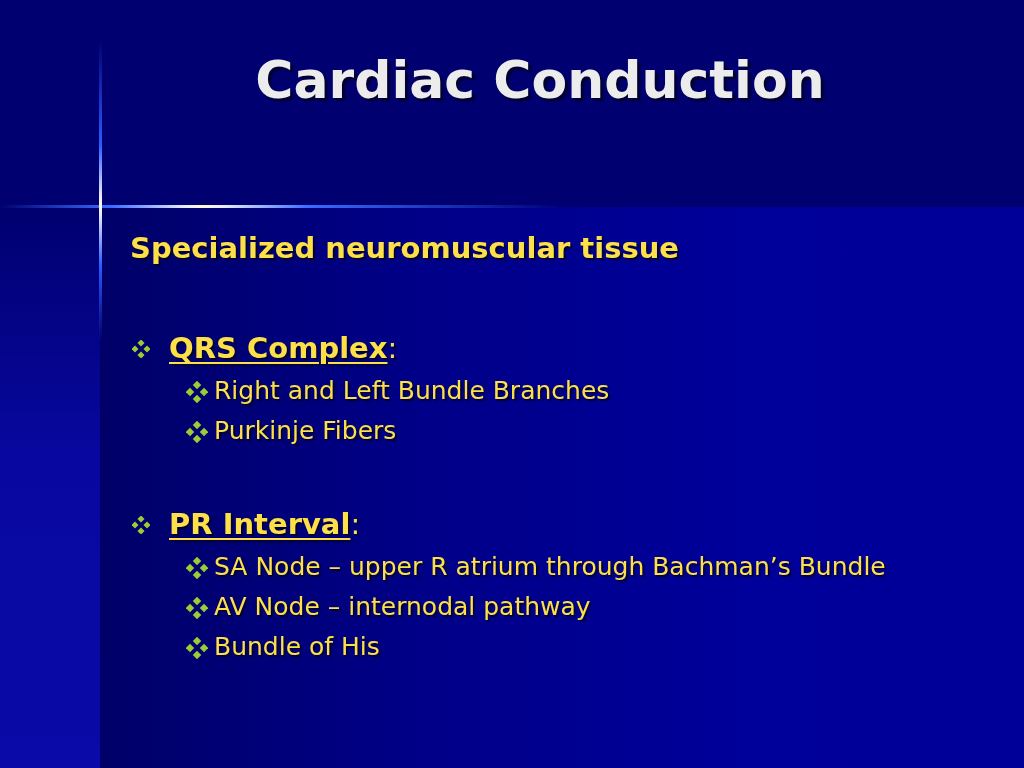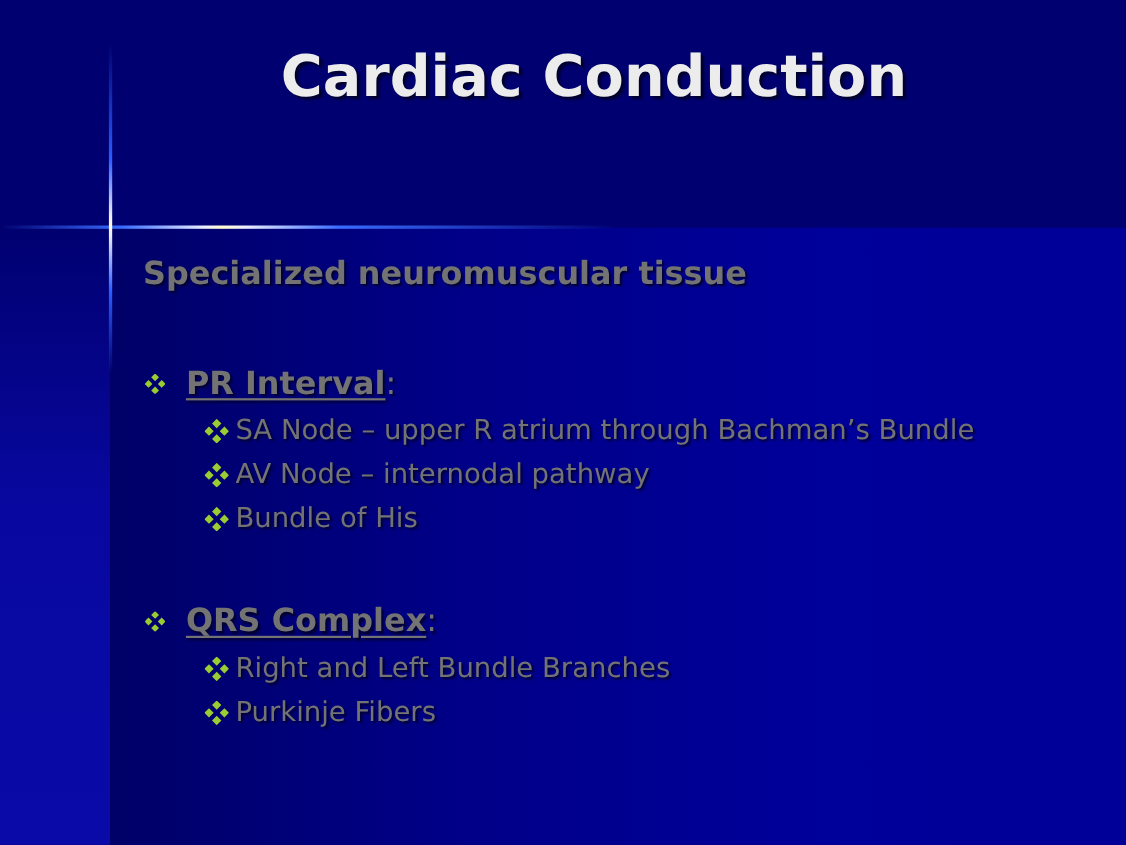--- a/index.html
+++ b/index.html
@@ -22,27 +22,27 @@
   }
   .hline {
     position: absolute; left: 0; top: 205px; width: 560px; height: 3px;
     background: linear-gradient(to right, rgba(40,90,255,0) 0%, #3a6cff 20%, #e8ecff 33%, #fffbd0 36%, #e8ecff 40%, #3a6cff 55%, rgba(40,90,255,0) 100%);
   }
   .vline {
     position: absolute; left: 99px; top: 40px; width: 3px; height: 300px;
     background: linear-gradient(to bottom, rgba(40,90,255,0) 0%, #2a5cff 35%, #e8ecff 52%, #fffbd0 55%, #e8ecff 58%, #2a5cff 75%, rgba(40,90,255,0) 100%);
   }
   .title {
-    position: absolute; left: 140px; top: 38px; width: 800px;
+    position: absolute; left: 140px; top: 48px; width: 800px;
     text-align: center; color: #ececec; font-weight: bold;
     font-size: 52px; line-height: 64px;
     text-shadow: 3px 3px 2px #000030;
   }
   .content {
-    position: absolute; left: 130px; top: 228px; width: 860px; color: #737373;
+    position: absolute; left: 130px; top: 228px; width: 860px; color: #fde047;
     text-shadow: 2px 2px 2px #000030;
   }
   .lead {
     font-weight: bold; font-size: 29px; line-height: 40px; margin: 0 0 60px 0;
   }
   .lvl1 {
     position: relative; padding-left: 39px; font-size: 29px; line-height: 40px;
     font-weight: bold;
   }
   .lvl1 .ul { text-decoration: underline; text-decoration-thickness: 2px; text-underline-offset: 4px; }
@@ -77,20 +77,50 @@
   <div class="lead">Specialized neuromuscular tissue</div>
 
   <div class="group">
     <div class="lvl1">
       <svg class="bullet1 diamond-set" viewBox="0 0 18 18">
         <rect x="6.5" y="0.5" width="5" height="5" transform="rotate(45 9 3)"></rect>
         <rect x="0.5" y="6.5" width="5" height="5" transform="rotate(45 3 9)"></rect>
         <rect x="12.5" y="6.5" width="5" height="5" transform="rotate(45 15 9)"></rect>
         <rect x="6.5" y="12.5" width="5" height="5" transform="rotate(45 9 15)"></rect>
       </svg>
+      <span class="ul">QRS Complex</span><span class="colon">:</span>
+    </div>
+    <div class="lvl2">
+      <svg class="bullet2 diamond-set" viewBox="0 0 22 22">
+        <rect x="8" y="1" width="6" height="6" transform="rotate(45 11 4)"></rect>
+        <rect x="1" y="8" width="6" height="6" transform="rotate(45 4 11)"></rect>
+        <rect x="15" y="8" width="6" height="6" transform="rotate(45 18 11)"></rect>
+        <rect x="8" y="15" width="6" height="6" transform="rotate(45 11 18)"></rect>
+      </svg>
+      <span>Right and Left Bundle Branches</span>
+    </div>
+    <div class="lvl2">
+      <svg class="bullet2 diamond-set" viewBox="0 0 22 22">
+        <rect x="8" y="1" width="6" height="6" transform="rotate(45 11 4)"></rect>
+        <rect x="1" y="8" width="6" height="6" transform="rotate(45 4 11)"></rect>
+        <rect x="15" y="8" width="6" height="6" transform="rotate(45 18 11)"></rect>
+        <rect x="8" y="15" width="6" height="6" transform="rotate(45 11 18)"></rect>
+      </svg>
+      <span>Purkinje Fibers</span>
+    </div>
+  </div>
+
+  <div class="group">
+    <div class="lvl1">
+      <svg class="bullet1 diamond-set" viewBox="0 0 18 18">
+        <rect x="6.5" y="0.5" width="5" height="5" transform="rotate(45 9 3)"></rect>
+        <rect x="0.5" y="6.5" width="5" height="5" transform="rotate(45 3 9)"></rect>
+        <rect x="12.5" y="6.5" width="5" height="5" transform="rotate(45 15 9)"></rect>
+        <rect x="6.5" y="12.5" width="5" height="5" transform="rotate(45 9 15)"></rect>
+      </svg>
       <span class="ul">PR Interval</span><span class="colon">:</span>
     </div>
     <div class="lvl2">
       <svg class="bullet2 diamond-set" viewBox="0 0 22 22">
         <rect x="8" y="1" width="6" height="6" transform="rotate(45 11 4)"></rect>
         <rect x="1" y="8" width="6" height="6" transform="rotate(45 4 11)"></rect>
         <rect x="15" y="8" width="6" height="6" transform="rotate(45 18 11)"></rect>
         <rect x="8" y="15" width="6" height="6" transform="rotate(45 11 18)"></rect>
       </svg>
       <span>SA Node – upper R atrium through Bachman’s Bundle</span>
@@ -107,43 +137,13 @@
     <div class="lvl2">
       <svg class="bullet2 diamond-set" viewBox="0 0 22 22">
         <rect x="8" y="1" width="6" height="6" transform="rotate(45 11 4)"></rect>
         <rect x="1" y="8" width="6" height="6" transform="rotate(45 4 11)"></rect>
         <rect x="15" y="8" width="6" height="6" transform="rotate(45 18 11)"></rect>
         <rect x="8" y="15" width="6" height="6" transform="rotate(45 11 18)"></rect>
       </svg>
       <span>Bundle of His</span>
     </div>
   </div>
-
-  <div class="group">
-    <div class="lvl1">
-      <svg class="bullet1 diamond-set" viewBox="0 0 18 18">
-        <rect x="6.5" y="0.5" width="5" height="5" transform="rotate(45 9 3)"></rect>
-        <rect x="0.5" y="6.5" width="5" height="5" transform="rotate(45 3 9)"></rect>
-        <rect x="12.5" y="6.5" width="5" height="5" transform="rotate(45 15 9)"></rect>
-        <rect x="6.5" y="12.5" width="5" height="5" transform="rotate(45 9 15)"></rect>
-      </svg>
-      <span class="ul">QRS Complex</span><span class="colon">:</span>
-    </div>
-    <div class="lvl2">
-      <svg class="bullet2 diamond-set" viewBox="0 0 22 22">
-        <rect x="8" y="1" width="6" height="6" transform="rotate(45 11 4)"></rect>
-        <rect x="1" y="8" width="6" height="6" transform="rotate(45 4 11)"></rect>
-        <rect x="15" y="8" width="6" height="6" transform="rotate(45 18 11)"></rect>
-        <rect x="8" y="15" width="6" height="6" transform="rotate(45 11 18)"></rect>
-      </svg>
-      <span>Right and Left Bundle Branches</span>
-    </div>
-    <div class="lvl2">
-      <svg class="bullet2 diamond-set" viewBox="0 0 22 22">
-        <rect x="8" y="1" width="6" height="6" transform="rotate(45 11 4)"></rect>
-        <rect x="1" y="8" width="6" height="6" transform="rotate(45 4 11)"></rect>
-        <rect x="15" y="8" width="6" height="6" transform="rotate(45 18 11)"></rect>
-        <rect x="8" y="15" width="6" height="6" transform="rotate(45 11 18)"></rect>
-      </svg>
-      <span>Purkinje Fibers</span>
-    </div>
-  </div>
 </div>
 
 </body></html>

